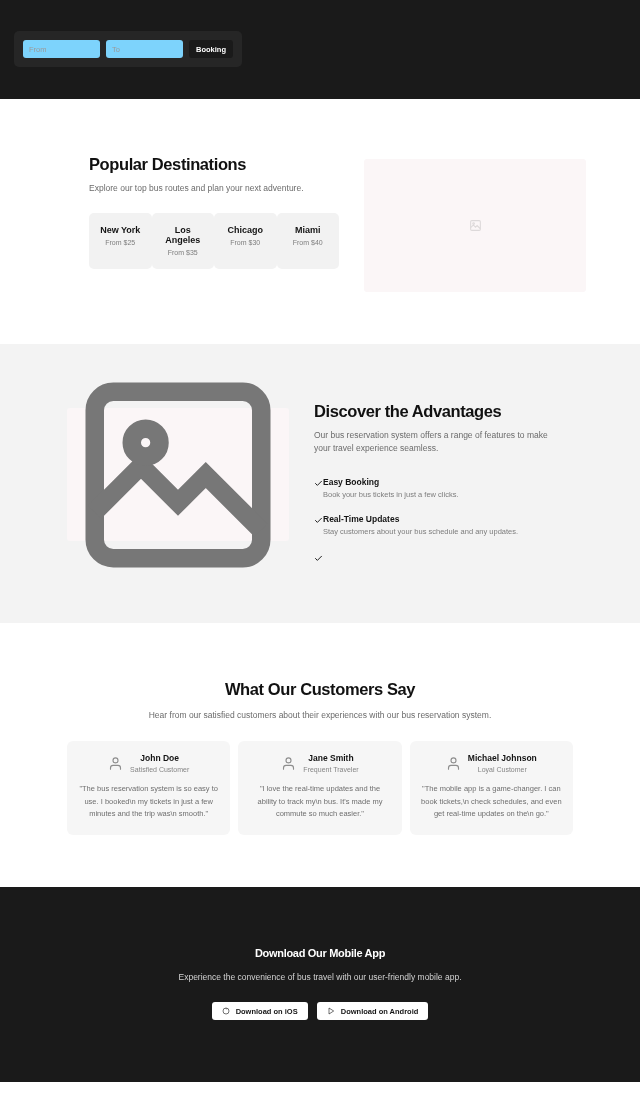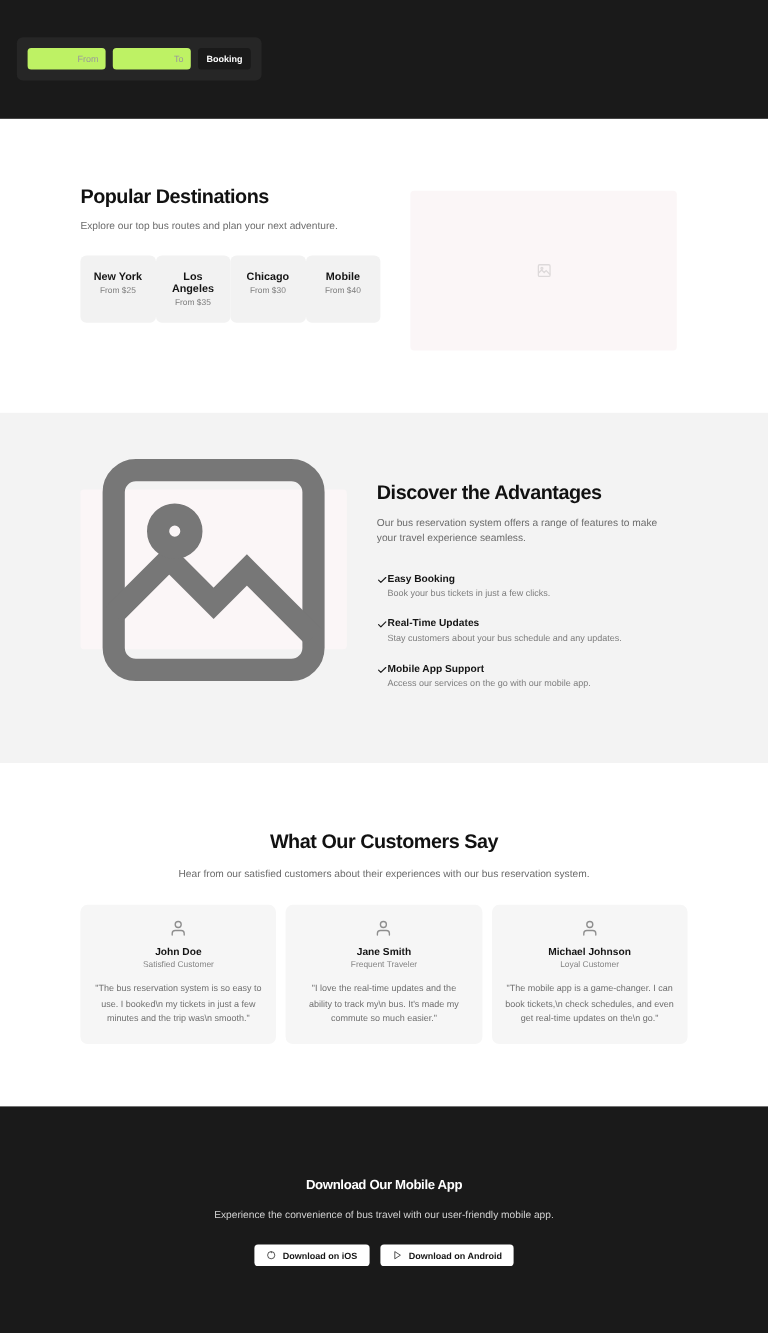--- a/index.html
+++ b/index.html
@@ -42,31 +42,30 @@
     background: #262626;
     border-radius: 5px;
     padding: 9px 9px;
     display: flex;
     align-items: center;
     gap: 6px;
     margin-top: 21px;
     margin-right: 2px;
   }
   .search-input {
-    width: 65px;
+    width: 77px;
     height: 18px;
     border: none;
     border-radius: 3px;
-    background: #bef264;
+    background: #7dd3fc;
     font-size: 7.5px;
     font-family: "Liberation Sans", sans-serif;
     padding: 0 6px;
     color: #333;
     outline: none;
-    text-align: right;
   }
   .search-input::placeholder { color: #9a9a9a; }
   .search-btn {
     background: #1a1a1a;
     color: #ffffff;
     border: none;
     border-radius: 3px;
     font-size: 7.5px;
     font-weight: 600;
     font-family: "Liberation Sans", sans-serif;
@@ -91,21 +90,21 @@
   
   .destinations {
     padding-top: 56px;
     padding-bottom: 52px;
     background: #ffffff;
   }
   .dest-grid-wrap {
     display: flex;
     gap: 25px;
     align-items: flex-start;
-    padding-left: 67px;
+    padding-left: 89px;
     padding-right: 67px;
   }
   .dest-col { width: 250px; flex: 0 0 250px; }
   .dest-cards {
     display: grid;
     grid-template-columns: 1fr 1fr 1fr 1fr;
     gap: 0;
     margin-top: 18px;
   }
   .dest-card {
@@ -219,21 +218,20 @@
     border-radius: 6px;
     padding: 12px 11px 14px 11px;
     text-align: center;
   }
   .t-person {
     display: flex;
     align-items: center;
     justify-content: center;
     gap: 7px;
     margin-bottom: 10px;
-    flex-direction: column;
   }
   .avatar {
     width: 15px; height: 15px;
     flex: 0 0 15px;
     color: #8e8e8e;
   }
   .t-name {
     font-size: 8.5px;
     font-weight: 700;
     color: #141414;
@@ -314,21 +312,21 @@
         </div>
         <div class="dest-card">
           <div class="dest-name">Los Angeles</div>
           <div class="dest-price">From $35</div>
         </div>
         <div class="dest-card">
           <div class="dest-name">Chicago</div>
           <div class="dest-price">From $30</div>
         </div>
         <div class="dest-card">
-          <div class="dest-name">Mobile</div>
+          <div class="dest-name">Miami</div>
           <div class="dest-price">From $40</div>
         </div>
       </div>
     </div>
     <div class="img-ph">
       <svg class="broken" viewBox="0 0 24 24" fill="none" stroke="#777" stroke-width="2">
         <rect x="3" y="3" width="18" height="18" rx="2"></rect>
         <path d="M3 16l5-5 4 4 3-3 6 6"></path>
         <circle cx="8.5" cy="8.5" r="1.5"></circle>
       </svg>
@@ -364,24 +362,20 @@
           </svg>
           <div>
             <div class="feat-title">Real-Time Updates</div>
             <div class="feat-desc">Stay customers about your bus schedule and any updates.</div>
           </div>
         </div>
         <div class="feat">
           <svg class="check" viewBox="0 0 24 24" fill="none" stroke="currentColor" stroke-width="2.6" stroke-linecap="round" stroke-linejoin="round">
             <polyline points="20 6 9 17 4 12"></polyline>
           </svg>
-          <div>
-            <div class="feat-title">Mobile App Support</div>
-            <div class="feat-desc">Access our services on the go with our mobile app.</div>
-          </div>
         </div>
       </div>
     </div>
   </div>
 </section>
 
 <section class="testimonials">
   <div class="t-head">
     <h2 class="h2">What Our Customers Say</h2>
     <p class="t-lead">Hear from our satisfied customers about their experiences with our bus reservation system.</p>

